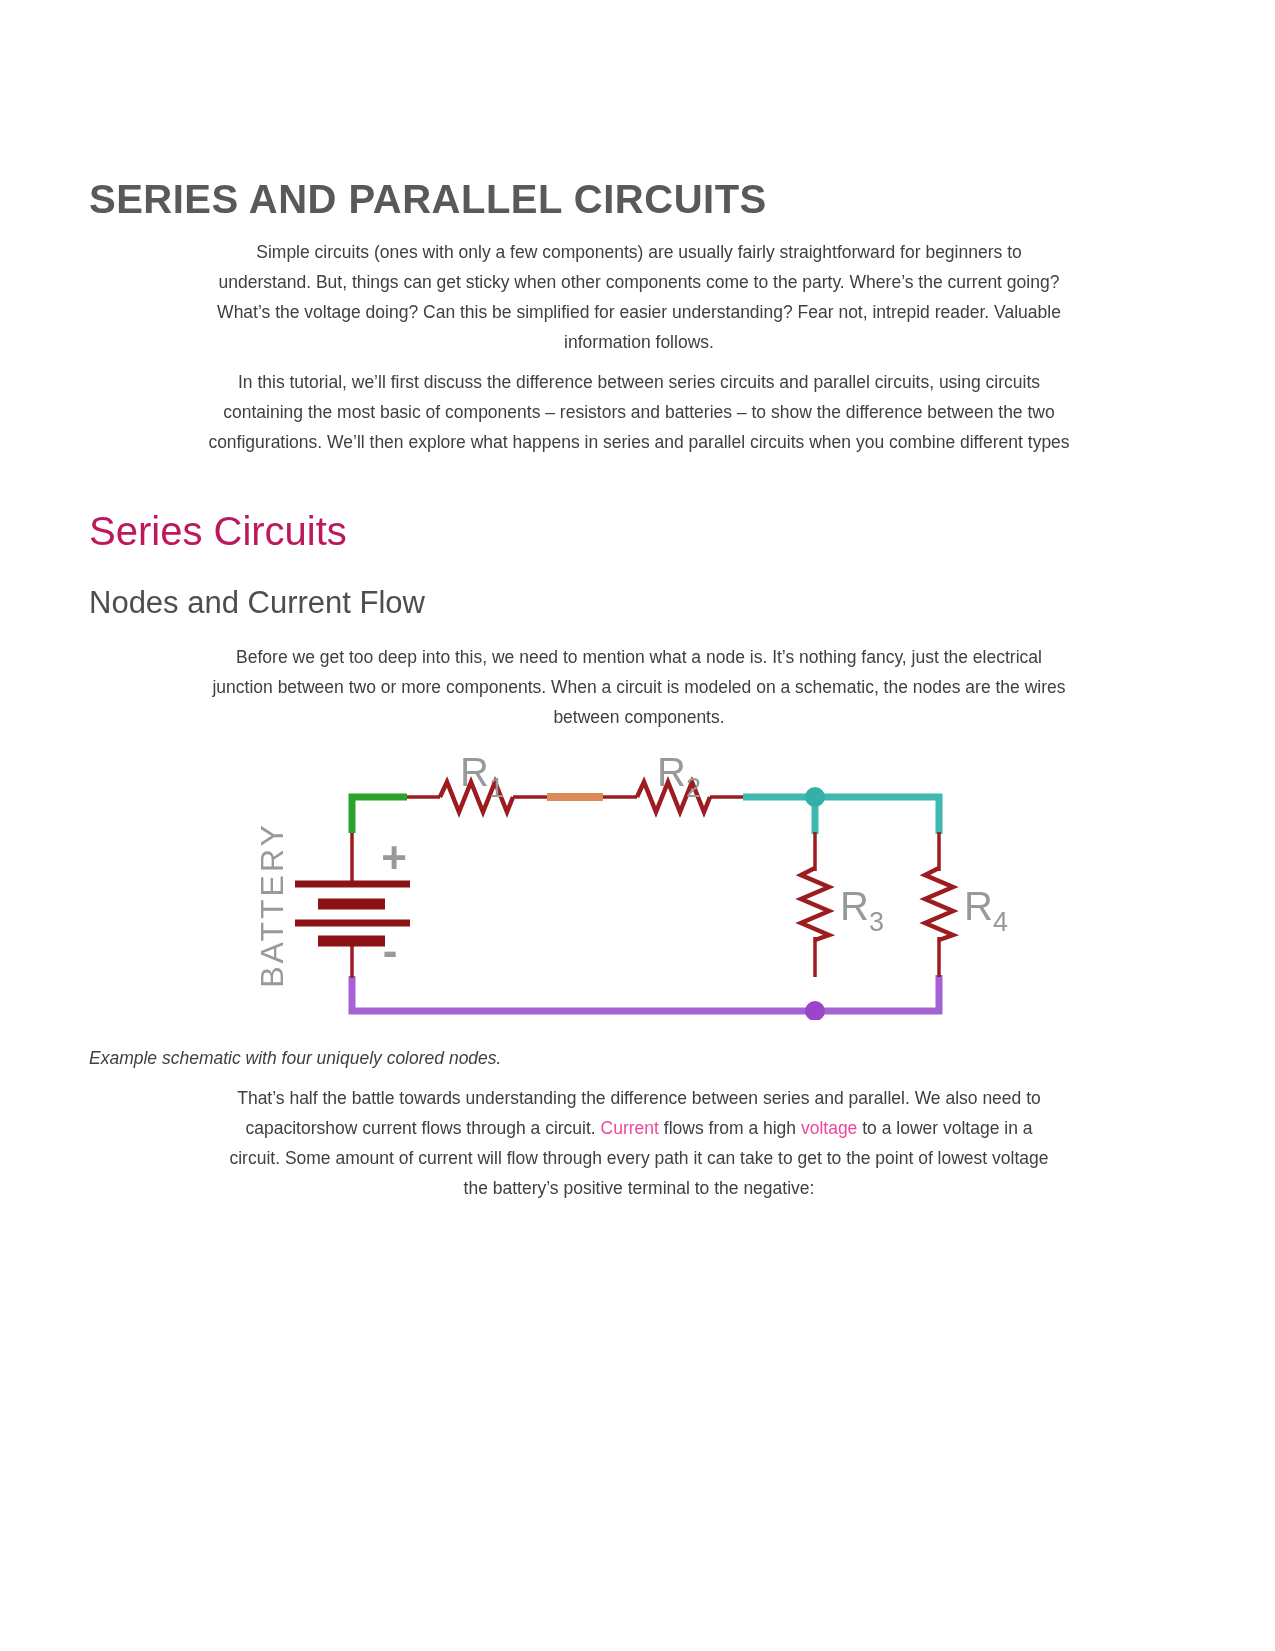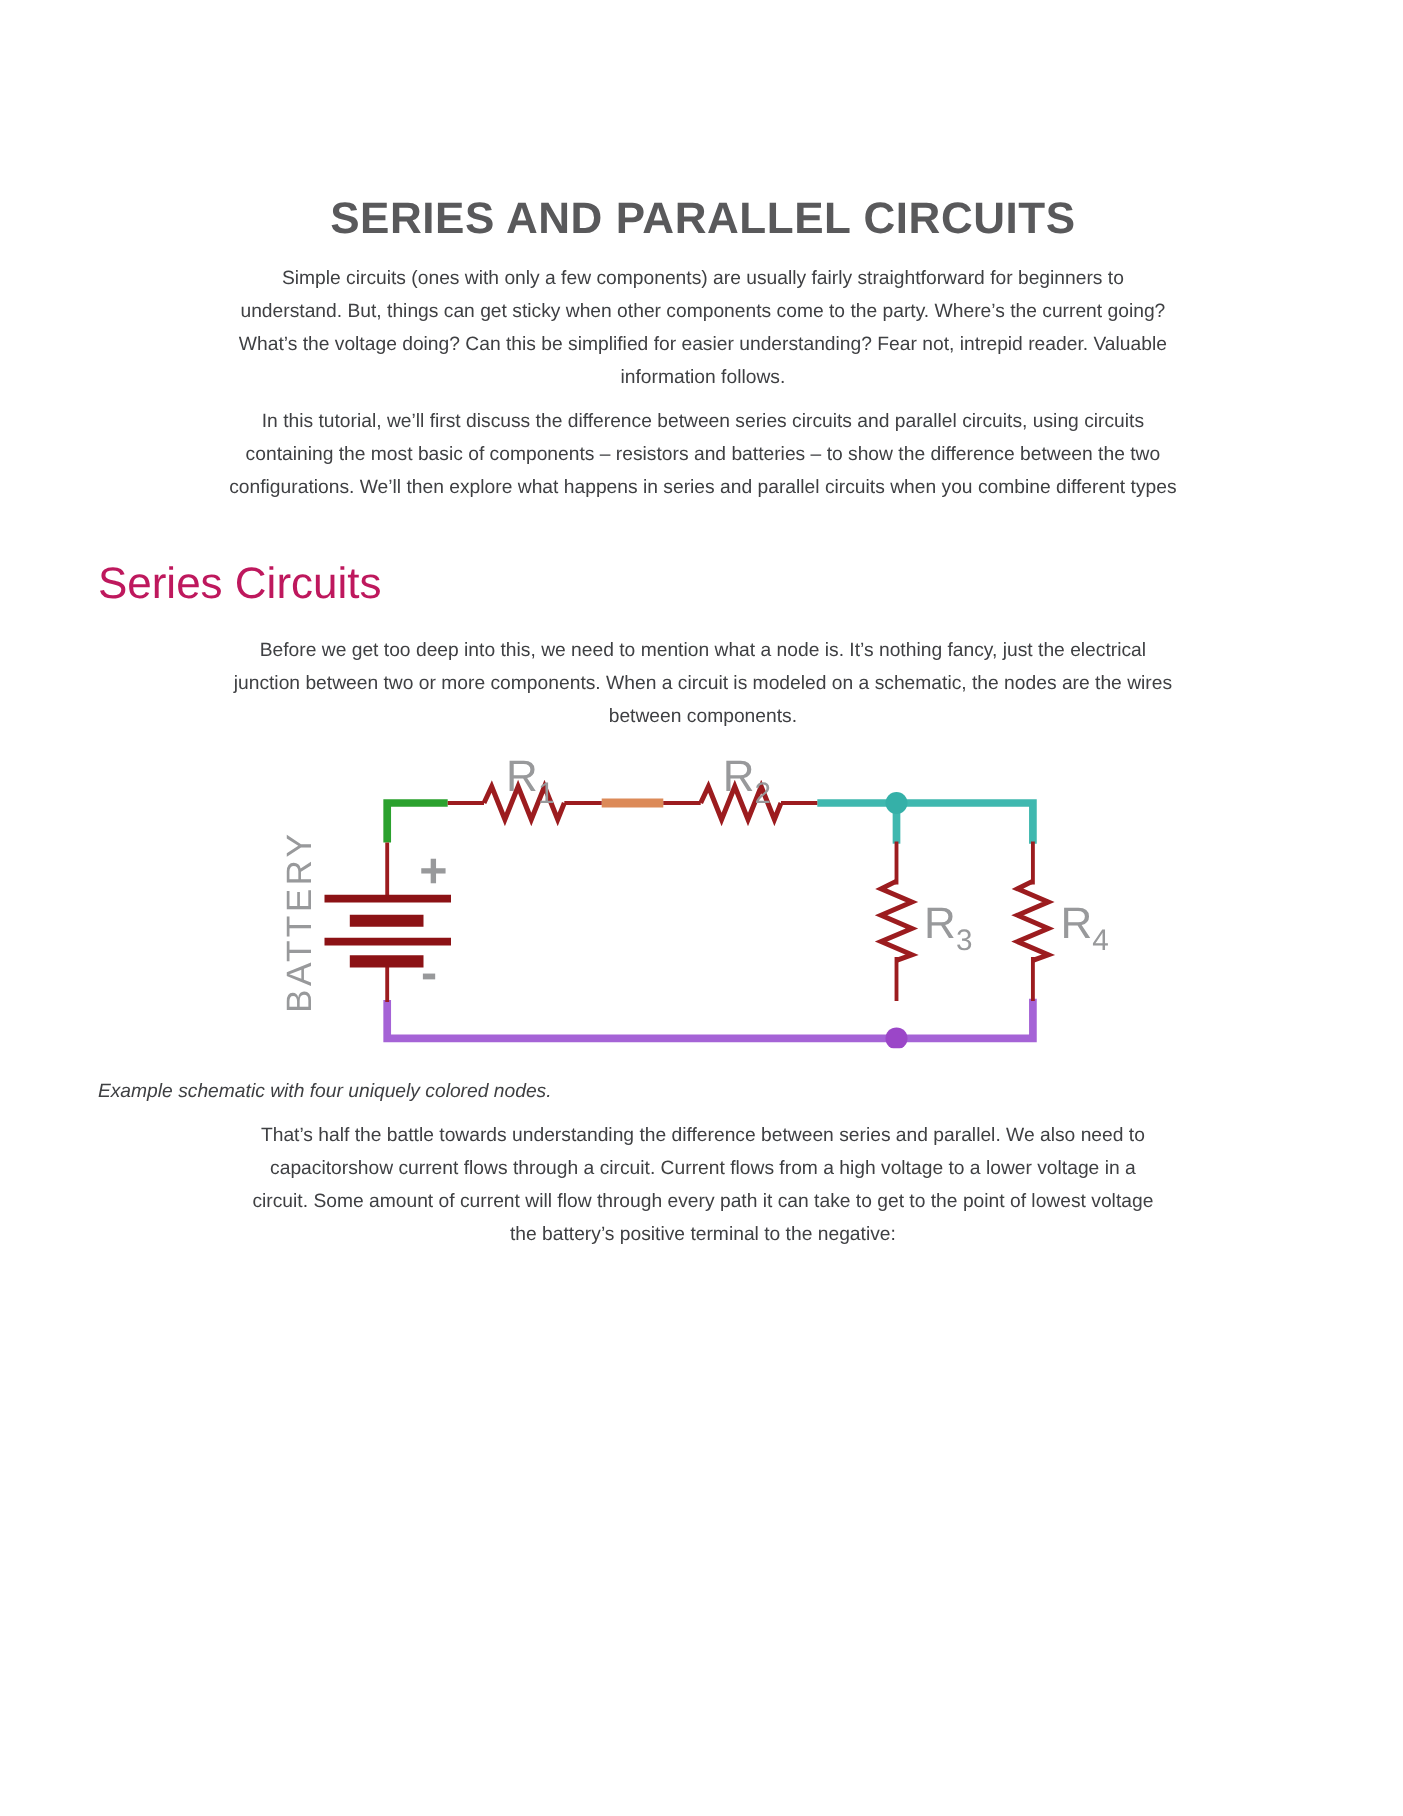--- a/index.html
+++ b/index.html
@@ -5,34 +5,34 @@
   html, body { margin: 0; padding: 0; background: #ffffff; }
   body {
     width: 1275px; height: 1651px; overflow: hidden;
     font-family: "Liberation Sans", "DejaVu Sans", sans-serif;
     -webkit-font-smoothing: antialiased;
   }
   .content { width: 1100px; margin-left: 89px; padding-top: 177px; }
 
   h1.doc-title {
     margin: 0; font-size: 40px; line-height: 44px; font-weight: bold;
-    color: #59595b; text-align: center; letter-spacing: 0.5px;
+    color: #59595b; text-align: left; letter-spacing: 0.5px;
   }
   h2.doc-h2 {
     margin: 50px 0 0 0; font-size: 40px; line-height: 48px;
     font-weight: normal; color: #be185d;
   }
   h3.doc-h3 {
     margin: 29px 0 0 0; font-size: 31px; line-height: 38px;
     font-weight: normal; color: #4e4e50;
   }
   .p { font-size: 17.5px; line-height: 30px; color: #3f4043; }
   .p .tline { white-space: pre; text-align: center; }
   .p .b { font-weight: normal; }
-  .p .link { color: #404040; }
+  .p .link { color: #ec4899; }
   .p-1 { margin-top: 16px; }
   .p-2 { margin-top: 10px; }
   .p-3 { margin-top: 20px; }
   .p-4 { margin-top: 10px; }
 
   figure.schematic-figure { margin: 18px 0 0 0; }
   figure.schematic-figure svg { display: block; margin-left: 161px; }
   figcaption.schematic-caption {
     margin-top: 23px; text-align: left;
     font-size: 17.5px; line-height: 30px; font-style: italic; color: #3f4043;
@@ -54,20 +54,21 @@
     </div>
 
   <div class="p p-2">
       <div class="tline"><span>In this tutorial, we’ll first discuss the difference between series circuits and parallel circuits, using circuits</span></div>
       <div class="tline"><span>containing the most basic of components – resistors and batteries – to show the difference between the two</span></div>
       <div class="tline"><span>configurations. We’ll then explore what happens in series and parallel circuits when you combine different types</span></div>
     </div>
 
   <h2 class="doc-h2">Series Circuits</h2>
 
+  <h3 class="doc-h3">Nodes and Current Flow</h3>
 
   <div class="p p-3">
       <div class="tline"><span>Before we get too deep into this, we need to mention what a </span><span class="b">node</span><span> is. It’s nothing fancy, just the electrical</span></div>
       <div class="tline"><span>junction between two or more components. When a circuit is modeled on a schematic, the nodes are the wires</span></div>
       <div class="tline"><span>between components.</span></div>
     </div>
 
   <figure class="schematic-figure">
     <svg width="760" height="270" viewBox="0 0 760 270">
 

